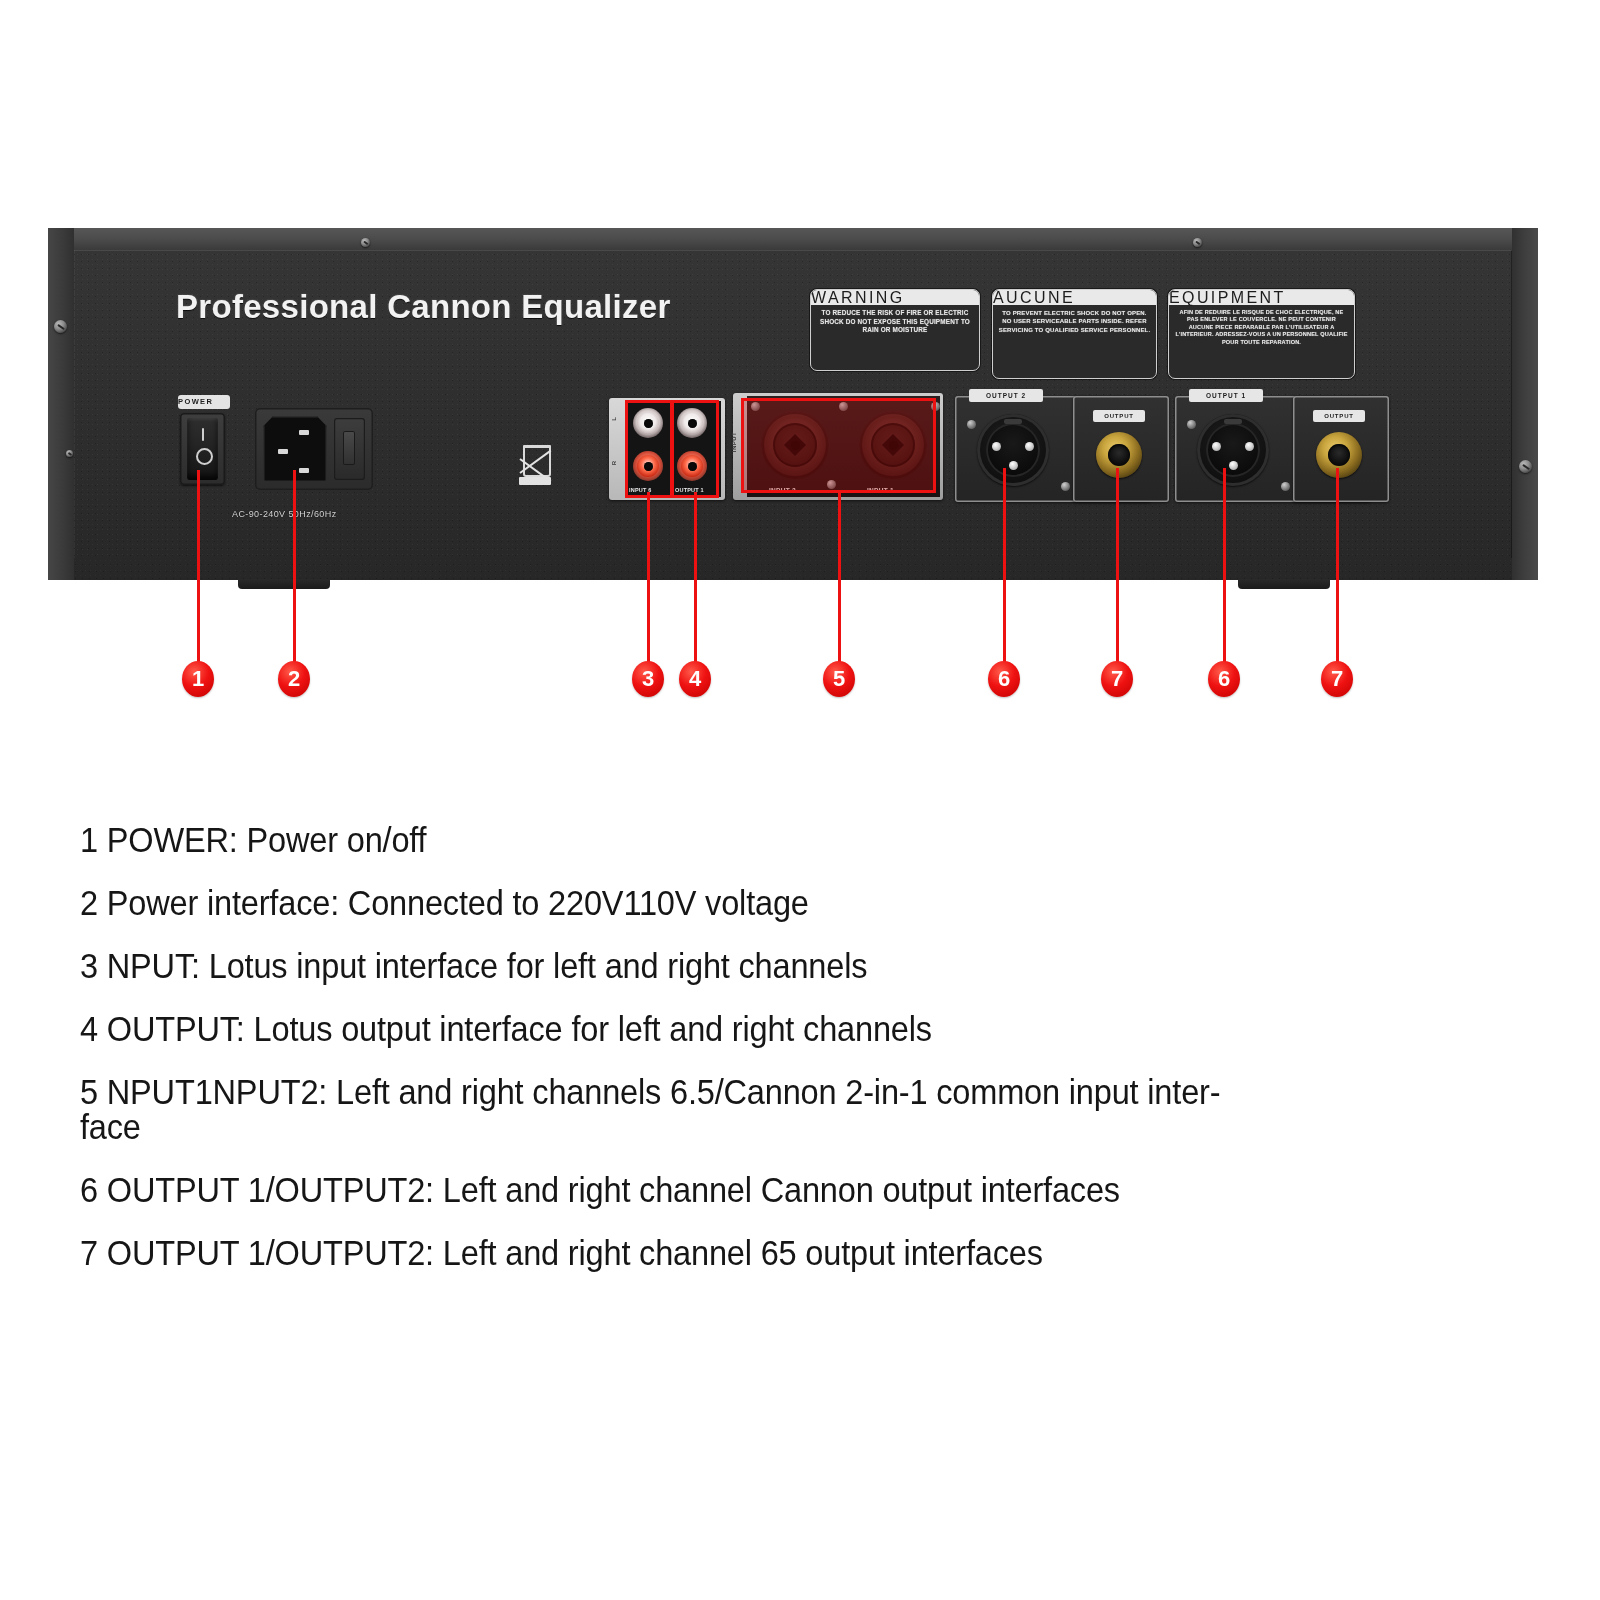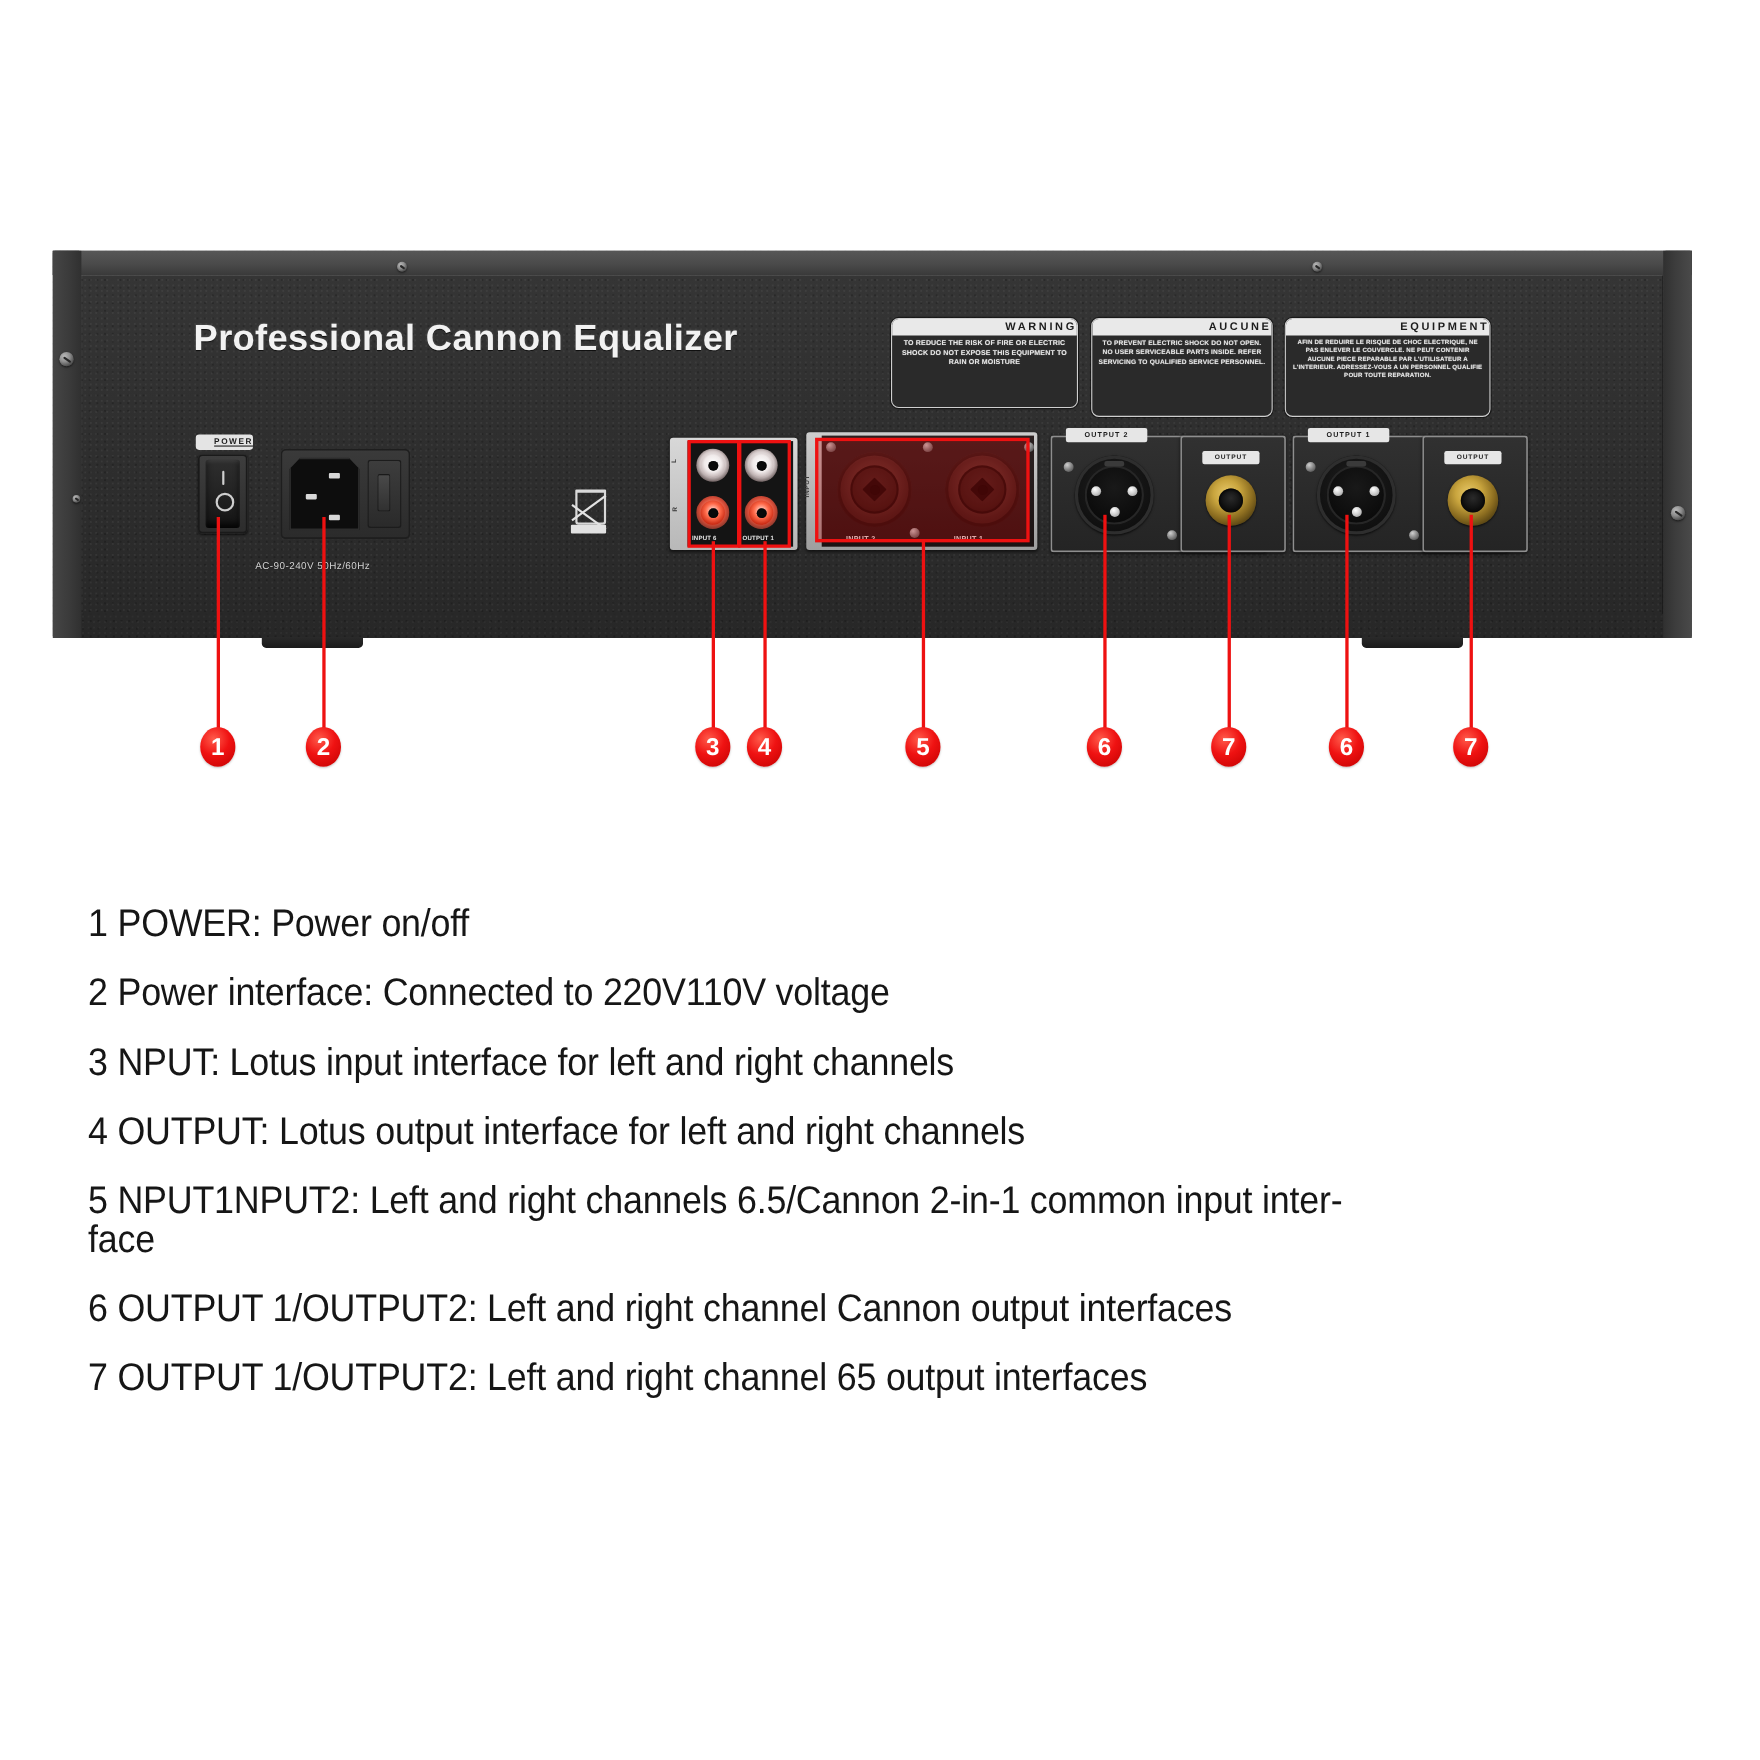--- a/index.html
+++ b/index.html
@@ -146,24 +146,24 @@
     top: 289px;
     border: 1.5px solid #cfcfcf;
     border-radius: 7px;
     background: #2a2a2a;
     overflow: hidden;
     box-shadow: 0 0 0 1px rgba(0,0,0,.5);
   }
   .placard .ph {
     background: #e9e9e9;
     color: #1c1c1c;
-    font-size: 10px;
-    font-weight: bold;
+    font-size: 16px;
+    font-weight: normal;
     letter-spacing: 2.4px;
-    text-align: right;
+    text-align: left;
     line-height: 15px;
     height: 15px;
   }
   .placard .pb {
     color: #e6e6e6;
     font-size: 6.4px;
     line-height: 8.6px;
     text-align: center;
     padding: 4px 5px 5px 5px;
     font-weight: bold;
@@ -180,23 +180,22 @@
   .power-label {
     position: absolute;
     left: 178px; top: 395px;
     width: 52px; height: 14px;
     background: #e4e4e4;
     border-radius: 3px;
     color: #1d1d1d;
     font-size: 7.5px;
     font-weight: bold;
     letter-spacing: 1.4px;
-    text-align: right;
+    text-align: left;
     line-height: 14px;
-    text-decoration: underline;
   }
   .rocker-frame {
     position: absolute;
     left: 180px; top: 413px;
     width: 45px; height: 72px;
     background: linear-gradient(180deg,#3e3e3e,#2c2c2c);
     border-radius: 4px;
     box-shadow: inset 0 0 0 1.5px #1a1a1a, 0 1px 2px rgba(0,0,0,.6);
   }
   .rocker {

